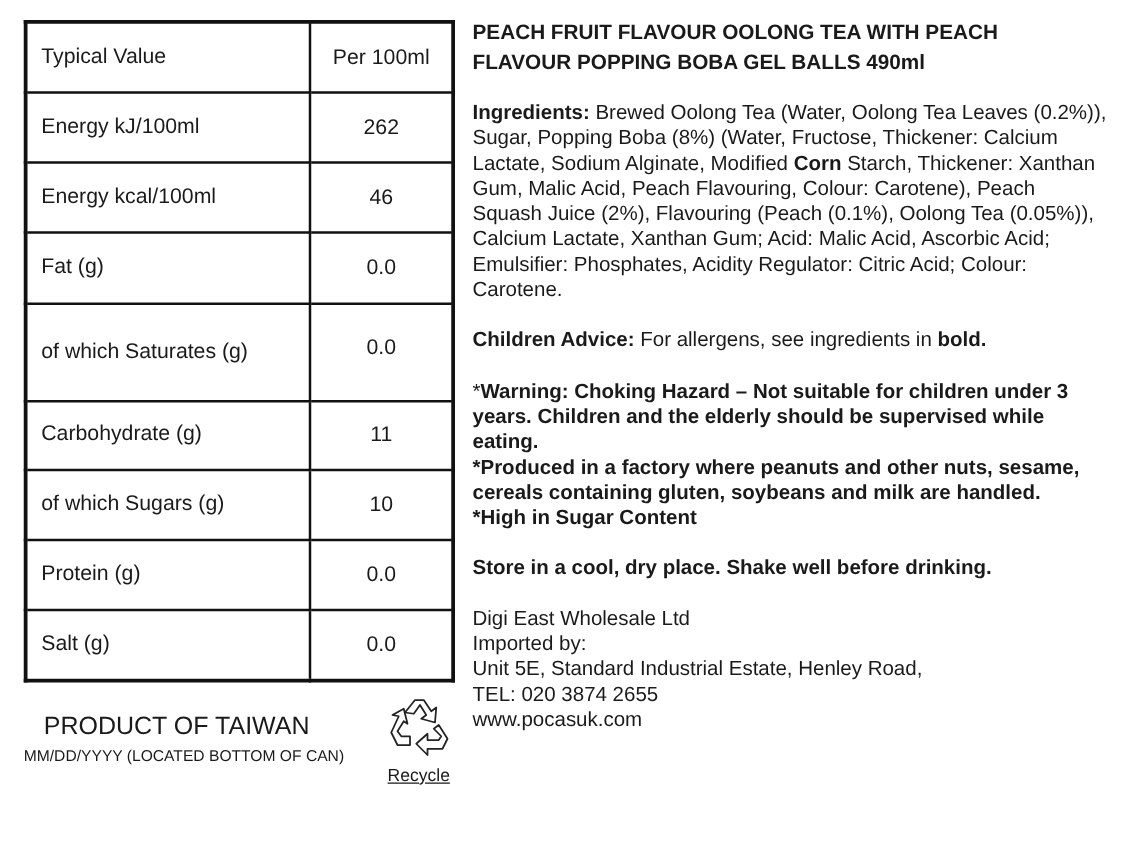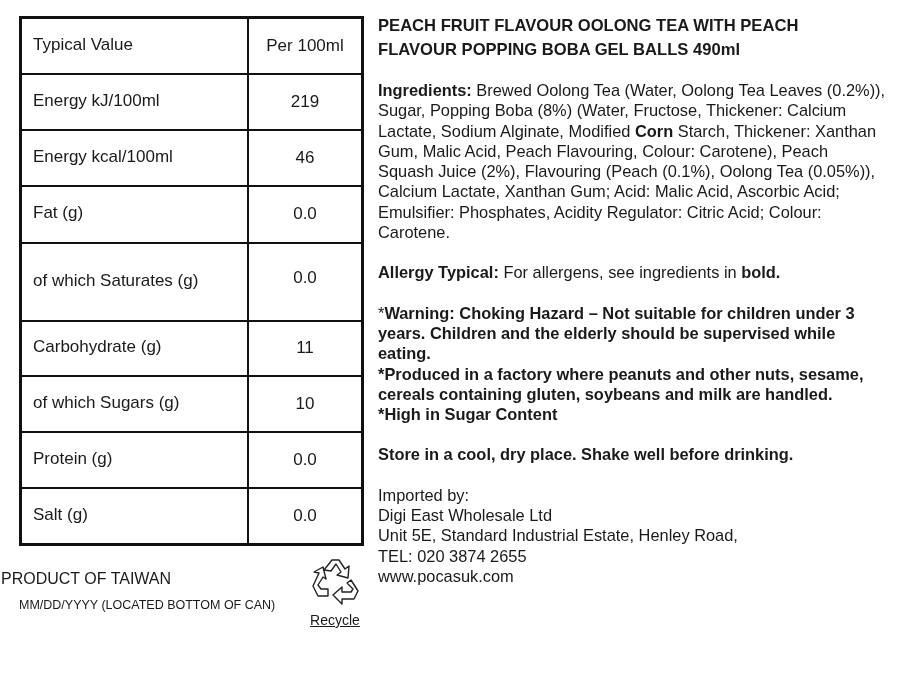--- a/index.html
+++ b/index.html
@@ -2,21 +2,21 @@
 <html><head>
 <meta charset="utf-8">
 <style>
   html, body { margin:0; padding:0; background:#ffffff; }
   body { width:900px; height:675px; position:relative; overflow:hidden;
          font-family:"Liberation Sans", "DejaVu Sans", sans-serif; color:#1a1a1a; }
   .nut-table { position:absolute; left:19px; top:16px; width:345px; border-collapse:collapse;
                border:3px solid #111; }
   .nut-table td { border:2px solid #111; font-size:17px; padding:0 0 2px 11px; }
   .nut-table td.val { text-align:center; padding:0; width:112px; }
-  .origin { position:absolute; left:1px; top:570px; font-size:16px; }
+  .origin { position:absolute; left:35px; top:570px; font-size:20px; }
   .bbd { position:absolute; left:19px; top:598px; font-size:12.5px; line-height:15px; }
   .recycle { position:absolute; left:303px; top:556px; width:64px; text-align:center;text-decoration:underline; }
   .recycle svg { display:block; margin:0 auto; }
   .recycle-label { font-size:14px; margin-top:2px; }
   .right { position:absolute; left:378px; top:14px; width:510px; font-size:16.4px; line-height:20.3px; }
   .title { font-weight:bold; font-size:16.6px; line-height:24px; margin-bottom:18px; }
   .b { font-weight:bold; }
   .gap { height:20px; }
   .gap-sm { height:20px; }
 </style>
@@ -24,21 +24,21 @@
 <body>
 
 <table class="nut-table">
   <tbody>
       <tr style="height:56px">
     <td>Typical Value</td>
     <td class="val">Per 100ml</td>
   </tr>
   <tr style="height:56px">
     <td>Energy kJ/100ml</td>
-    <td class="val">219</td>
+    <td class="val">262</td>
   </tr>
   <tr style="height:56px">
     <td>Energy kcal/100ml</td>
     <td class="val">46</td>
   </tr>
   <tr style="height:57px">
     <td>Fat (g)</td>
     <td class="val">0.0</td>
   </tr>
   <tr style="height:78px">
@@ -81,28 +81,28 @@
   <div class="recycle-label">Recycle</div>
 </div>
 
 <div class="right">
   <div class="title">
     <div>PEACH FRUIT FLAVOUR OOLONG TEA WITH PEACH</div>
     <div>FLAVOUR POPPING BOBA GEL BALLS 490ml</div>
   </div>
   <div><span class="b">Ingredients:</span><span> Brewed Oolong Tea (Water, Oolong Tea Leaves (0.2%)), Sugar, Popping Boba (8%) (Water, Fructose, Thickener: Calcium Lactate, Sodium Alginate, Modified </span><span class="b">Corn</span><span> Starch, Thickener: Xanthan Gum, Malic Acid, Peach Flavouring, Colour: Carotene), Peach Squash Juice (2%), Flavouring (Peach (0.1%), Oolong Tea (0.05%)), Calcium Lactate, Xanthan Gum; Acid: Malic Acid, Ascorbic Acid; Emulsifier: Phosphates, Acidity Regulator: Citric Acid; Colour: Carotene.</span></div>
   <div class="gap"></div>
-  <div><span class="b">Allergy Typical:</span><span> For allergens, see ingredients in </span><span class="b">bold.</span></div>
+  <div><span class="b">Children Advice:</span><span> For allergens, see ingredients in </span><span class="b">bold.</span></div>
   <div class="gap"></div>
   <div><span>*</span><span class="b">Warning: Choking Hazard – Not suitable for children under 3 years. Children and the elderly should be supervised while eating.</span></div>
   <div class="b">*Produced in a factory where peanuts and other nuts, sesame, cereals containing gluten, soybeans and milk are handled.</div>
   <div class="b">*High in Sugar Content</div>
   <div class="gap-sm"></div>
   <div class="b">Store in a cool, dry place. Shake well before drinking.</div>
   <div class="gap"></div>
   <div>
+    <div>Digi East Wholesale Ltd</div>
     <div>Imported by:</div>
-    <div>Digi East Wholesale Ltd</div>
     <div>Unit 5E, Standard Industrial Estate, Henley Road,</div>
     <div>TEL: 020 3874 2655</div>
     <div>www.pocasuk.com</div>
   </div>
 </div>
 
 </body></html>

